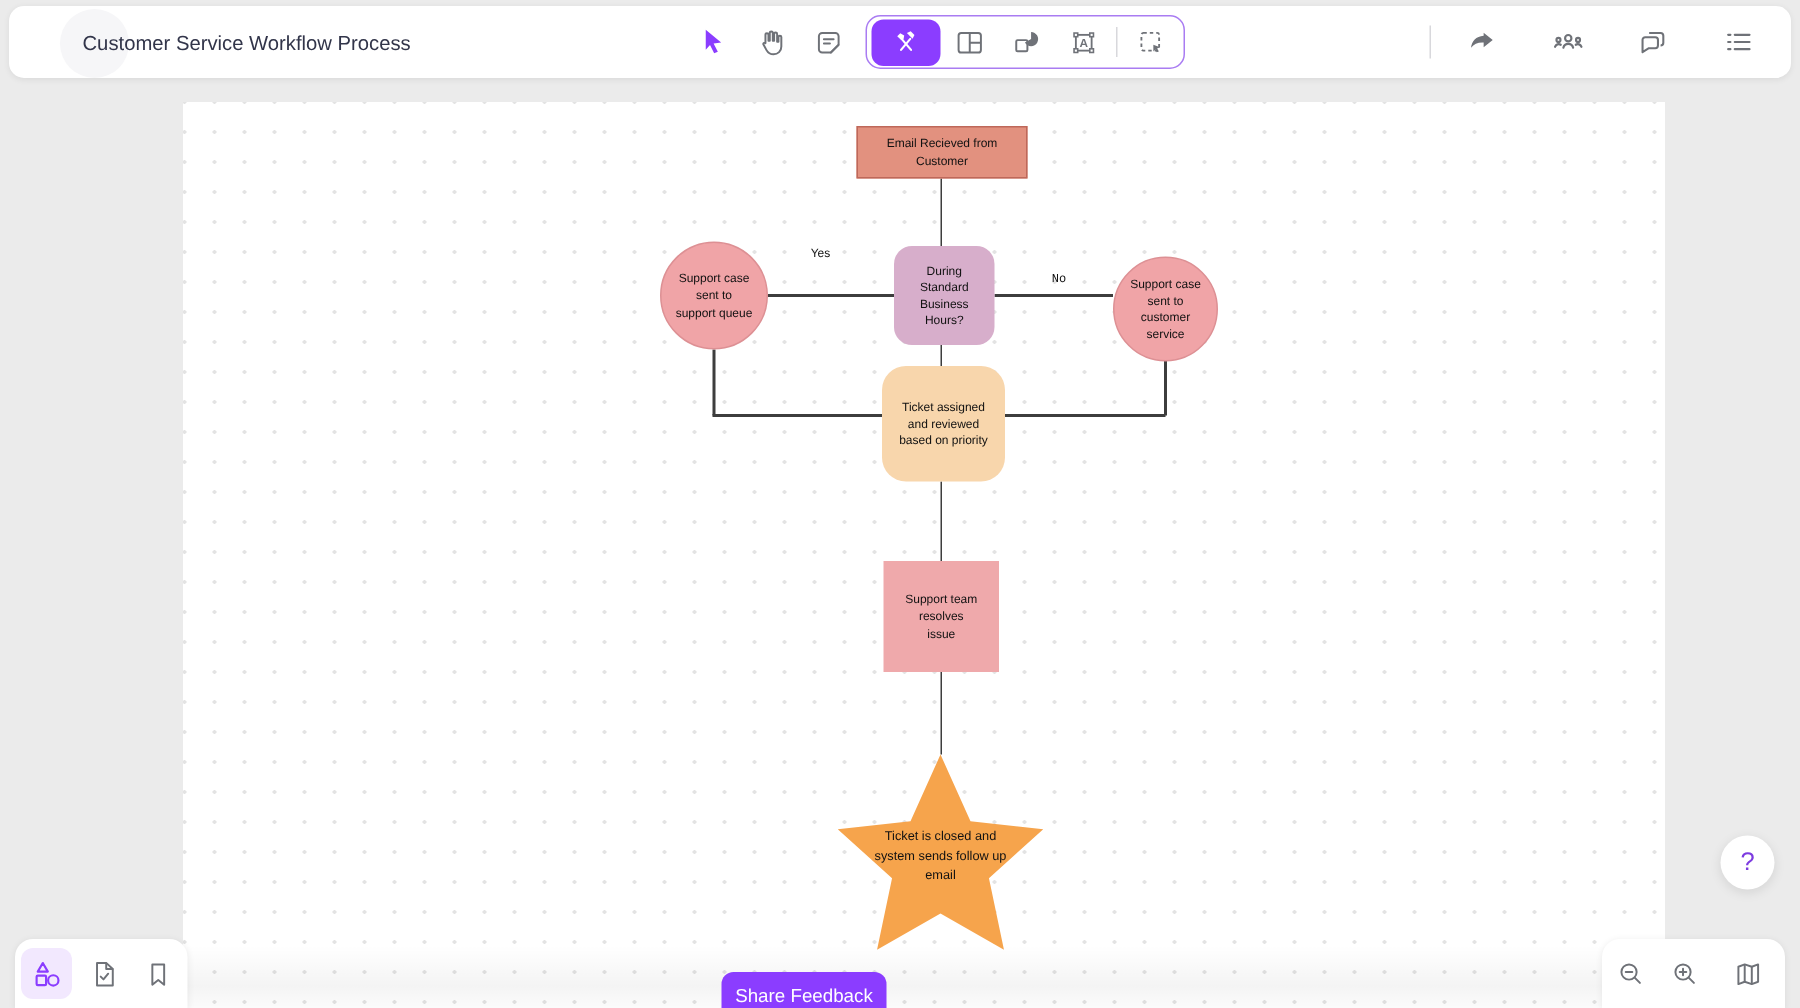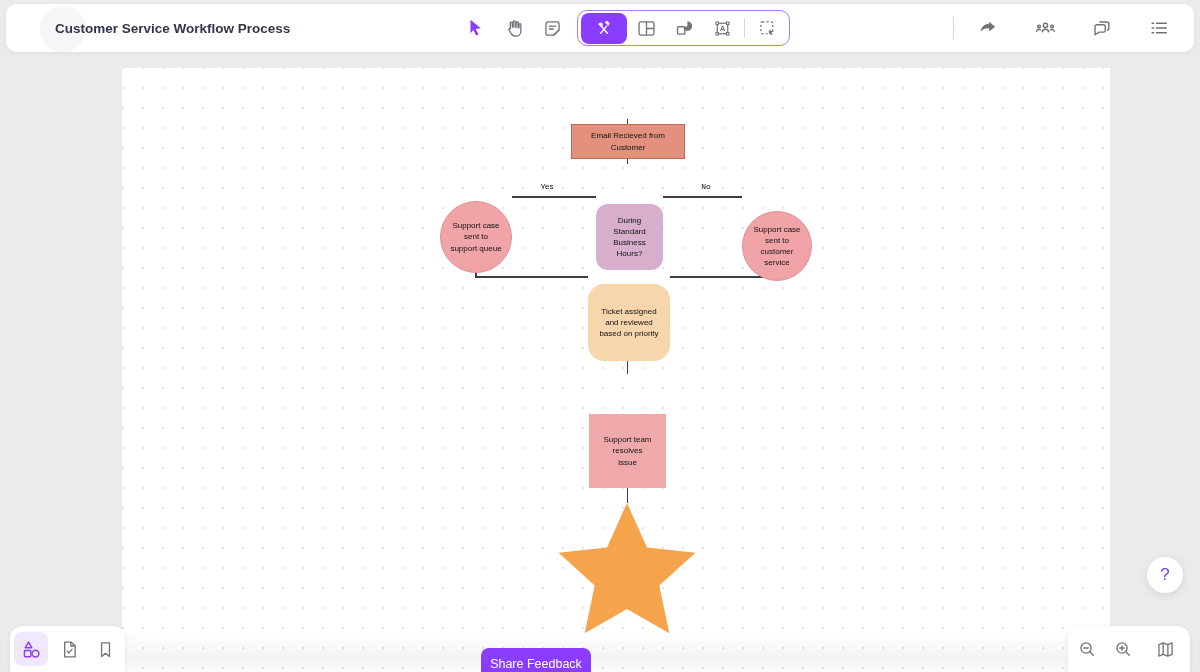--- a/index.html
+++ b/index.html
@@ -6,21 +6,21 @@
   html,body { width:1200px; height:672px; overflow:hidden; background:#EBEBEB;
               font-family:"Liberation Sans", sans-serif; }
 
   
   .header { position:absolute; left:6px; top:4px; right:6px; height:48px;
             background:#FFFFFF; border-radius:10px;
             box-shadow:0 1px 4px rgba(0,0,0,0.07); z-index:30; }
   .logo-shimmer { position:absolute; left:34px; top:2px; width:46px; height:46px;
                   border-radius:50%; background:#F6F6F8; }
   .doc-title { position:absolute; left:49px; top:0; height:48px; display:flex;
-               align-items:center; font-size:13.5px; font-weight:700; color:#32354A; }
+               align-items:center; font-size:13.5px; font-weight:400; color:#32354A; }
 
   .tb-center { position:absolute; left:455px; top:0; height:48px; display:flex;
                align-items:center; }
   .tb-btn { width:30px; height:30px; display:flex; align-items:center;
             justify-content:center; border-radius:8px; background:transparent;
             border:none; cursor:pointer; }
   .tb-btn + .tb-btn { margin-left:8px; }
   .tool-group { margin-left:10px; display:flex; align-items:center; height:36px;
                 border:1.5px solid #A97CF2; border-radius:10px; padding:0 3px; }
   .tool-group .active-tool { width:46px; height:31px; background:#8B3DFF;
@@ -37,21 +37,21 @@
   .canvas { position:absolute; left:122px; top:68px; width:988px; height:604px;
             background:#FFFFFF;
             background-image:radial-gradient(circle,#E3E3E3 1.2px, rgba(0,0,0,0) 1.3px);
             background-size:20px 20px; background-position:11px 10px; z-index:1; }
   .canvas-bottom-shade { position:absolute; left:0; bottom:0; width:100%; height:42px;
             background:linear-gradient(180deg, rgba(0,0,0,0) 0%, rgba(0,0,0,0.045) 65%, rgba(0,0,0,0.015) 100%);
             pointer-events:none; }
 
   
   .node { position:absolute; display:flex; align-items:center; justify-content:center;
-          text-align:center; font-size:8px; line-height:1.4; color:#111; cursor:pointer;margin-top:40px; }
+          text-align:center; font-size:8px; line-height:1.4; color:#111; cursor:pointer; }
   .node-start   { left:449px; top:16px;  width:114px; height:35px; background:#E2917F;
                   border:1px solid #BE685A; padding:0 8px; }
   .node-decision{ left:474px; top:96px;  width:67px;  height:66px; background:#D7AECB;
                   border-radius:12px; padding:0 16px; }
   .node-queue   { left:318px; top:93px;  width:72px;  height:72px; background:#F0A4A7;
                   border:1px solid #DD9094; border-radius:50%; padding:0 9px; }
   .node-service { left:620px; top:103px;  width:70px;  height:70px; background:#F0A4A7;
                   border:1px solid #DD9094; border-radius:50%; padding:0 8px; }
   .node-ticket  { left:466px; top:176px; width:82px;  height:77px; background:#F8D6AC;
                   border-radius:16px; padding:0 10px; }
@@ -226,21 +226,21 @@
   <div class="edge h" style="left:390px;   top:128.2px; width:84px;"></div>
   <div class="edge h" style="left:541px;   top:128.2px; width:79px;"></div>
   <div class="edge v" style="left:504.7px; top:162px; height:14px;"></div>
   <div class="edge v" style="left:353.2px; top:165px; height:44px;"></div>
   <div class="edge h" style="left:353.2px; top:208.2px; width:113px;"></div>
   <div class="edge v" style="left:654.2px; top:163px; height:46px;"></div>
   <div class="edge h" style="left:548px;   top:208.2px; width:107px;"></div>
   <div class="edge v" style="left:504.7px; top:253px; height:53px;"></div>
   <div class="edge v" style="left:504.7px; top:380px; height:55px;"></div>
 
-  <div class="edge-label" style="left:405px; top:114px;">Yes</div>
+  <div class="edge-label" style="left:405px; top:96px;">Yes</div>
   <div class="edge-label" style="left:564px; top:114px;font-family:Liberation Mono, monospace;">No</div>
 
   <div class="node node-start">
     <span>Email Recieved from Customer</span>
   </div>
   <div class="node node-queue">
     <span>Support case sent to support queue</span>
   </div>
   <div class="node node-decision">
     <span>During Standard Business Hours?</span>
@@ -251,20 +251,21 @@
   <div class="node node-ticket">
     <span>Ticket assigned and reviewed based on priority</span>
   </div>
   <div class="node node-resolve">
     <span>Support team resolves issue</span>
   </div>
 
   <svg class="star-svg" viewBox="0 0 152 142">
     <polygon fill="#F6A44C" points="75,5 95,49.5 143.5,54.8 107.3,87.5 117.3,135.2 75,111 32.7,135.2 42.7,87.5 6.5,54.8 55,49.5"></polygon>
   </svg>
+  <div class="star-label">Ticket is closed and system sends follow up email</div>
 
   <div class="canvas-bottom-shade"></div>
 </div>
 
 <div class="panel panel-bl">
   <button class="pill-btn active">
     <span>
       <svg width="23" height="23" viewBox="0 0 24 24" fill="none" stroke="#8B3DFF" stroke-width="1.5" stroke-linejoin="round">
         <path d="M8.9 4.2l3.5 6H5.4z"></path>
         <rect x="4.6" y="13" width="6.6" height="6.6" rx="0.8"></rect>

